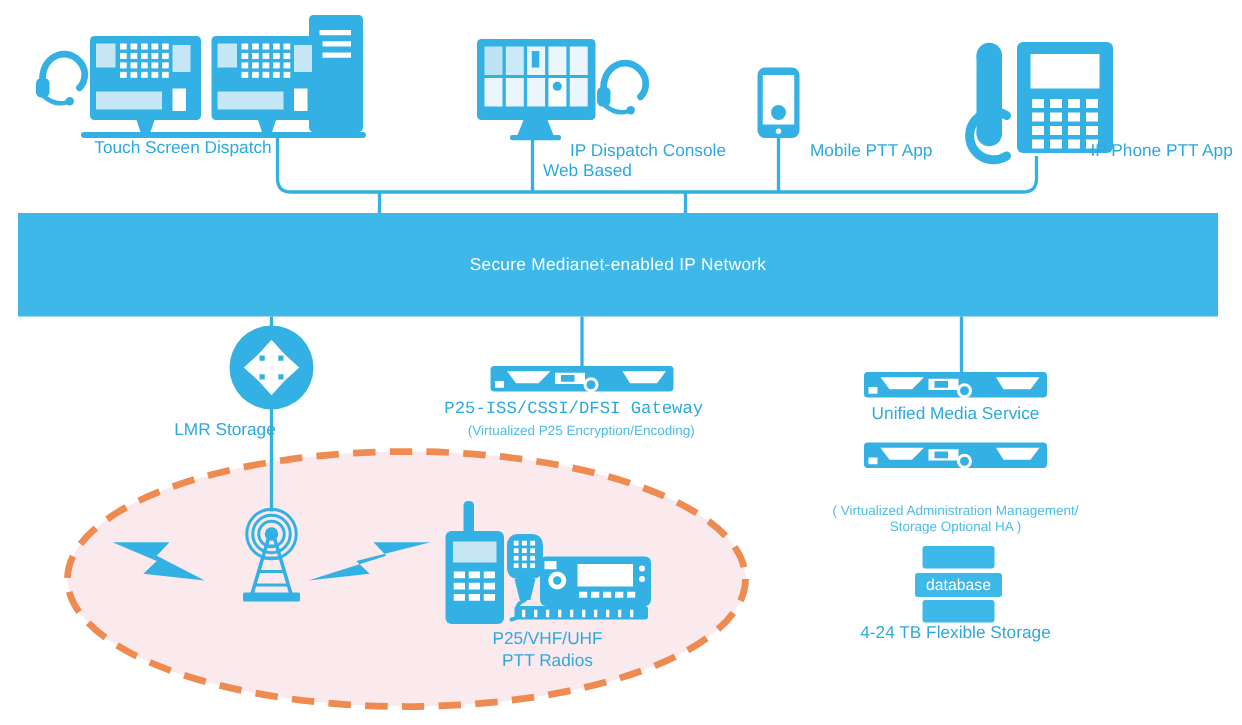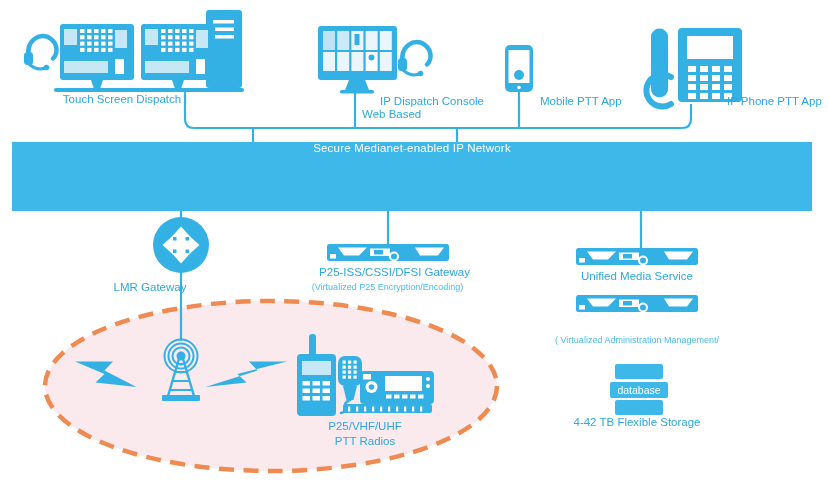--- a/index.html
+++ b/index.html
@@ -4,21 +4,21 @@
 <style>
   html,body{margin:0;padding:0;background:#fff;}
   .stage{position:relative;width:828px;height:483px;background:#ffffff;overflow:hidden;
          font-family:"Liberation Sans",sans-serif;}
   .diagram-svg{position:absolute;left:0;top:0;}
   .label{position:absolute;color:#2CA9DE;font-size:11.5px;line-height:13px;
          text-align:center;white-space:nowrap;}
   .label.sub{font-size:9px;line-height:11px;color:#4DBDE8;}
   .label.left{text-align:left;}
   .net-bar{position:absolute;left:12px;top:142px;width:800px;height:69px;background:#3DB8E8;
-           display:flex;align-items:flex-start;justify-content:center;color:#ffffff;
+           display:flex;align-items:center;justify-content:center;color:#ffffff;
            font-size:11.5px;letter-spacing:.2px;}
   .db-label{position:absolute;left:610px;top:384px;width:58px;text-align:center;
             color:#ffffff;font-size:10.5px;line-height:13px;}
 </style>
 </head>
 <body>
 
 <div class="stage">
 
   <svg class="diagram-svg" width="828" height="483" viewBox="0 0 828 483">
@@ -245,29 +245,30 @@
 
   <div class="label" style="left:32px;top:93px;width:180px;">Touch Screen Dispatch</div>
 
   <div class="label left" style="left:362px;top:95px;width:140px;text-align:center;">IP Dispatch Console</div>
   <div class="label left" style="left:362px;top:108px;width:140px;">Web Based</div>
 
   <div class="label left" style="left:540px;top:95px;width:110px;">Mobile PTT App</div>
 
   <div class="label left" style="left:703px;top:95px;width:110px;margin-left:24px;">IP Phone PTT App</div>
 
-  <div class="label" style="left:90px;top:281px;width:120px;">LMR Gateway</div>
-
-  <div class="label" style="left:302px;top:266px;width:185px;">P25-ISS/CSSI/DFSI Gateway</div>
+  <div class="label" style="left:90px;top:281px;width:120px;">LMR Storage</div>
+
+  <div class="label" style="left:290px;top:266px;width:185px;font-family:Liberation Mono, monospace;">P25-ISS/CSSI/DFSI Gateway</div>
   <div class="label sub" style="left:295px;top:282px;width:185px;">(Virtualized P25 Encryption/Encoding)</div>
 
   <div class="label" style="left:557px;top:270px;width:160px;">Unified Media Service</div>
 
   <div class="label sub" style="left:537px;top:335px;width:200px;">( Virtualized Administration Management/</div>
+  <div class="label sub" style="left:537px;top:346px;width:200px;">Storage Optional HA )</div>
 
   <div class="db-label">database</div>
 
-  <div class="label" style="left:547px;top:416px;width:180px;">4-42 TB Flexible Storage</div>
+  <div class="label" style="left:547px;top:416px;width:180px;">4-24 TB Flexible Storage</div>
 
   <div class="label" style="left:305px;top:420px;width:120px;">P25/VHF/UHF</div>
   <div class="label" style="left:305px;top:435px;width:120px;text-align:center;">PTT Radios</div>
 
 </div>
 
 </body></html>

